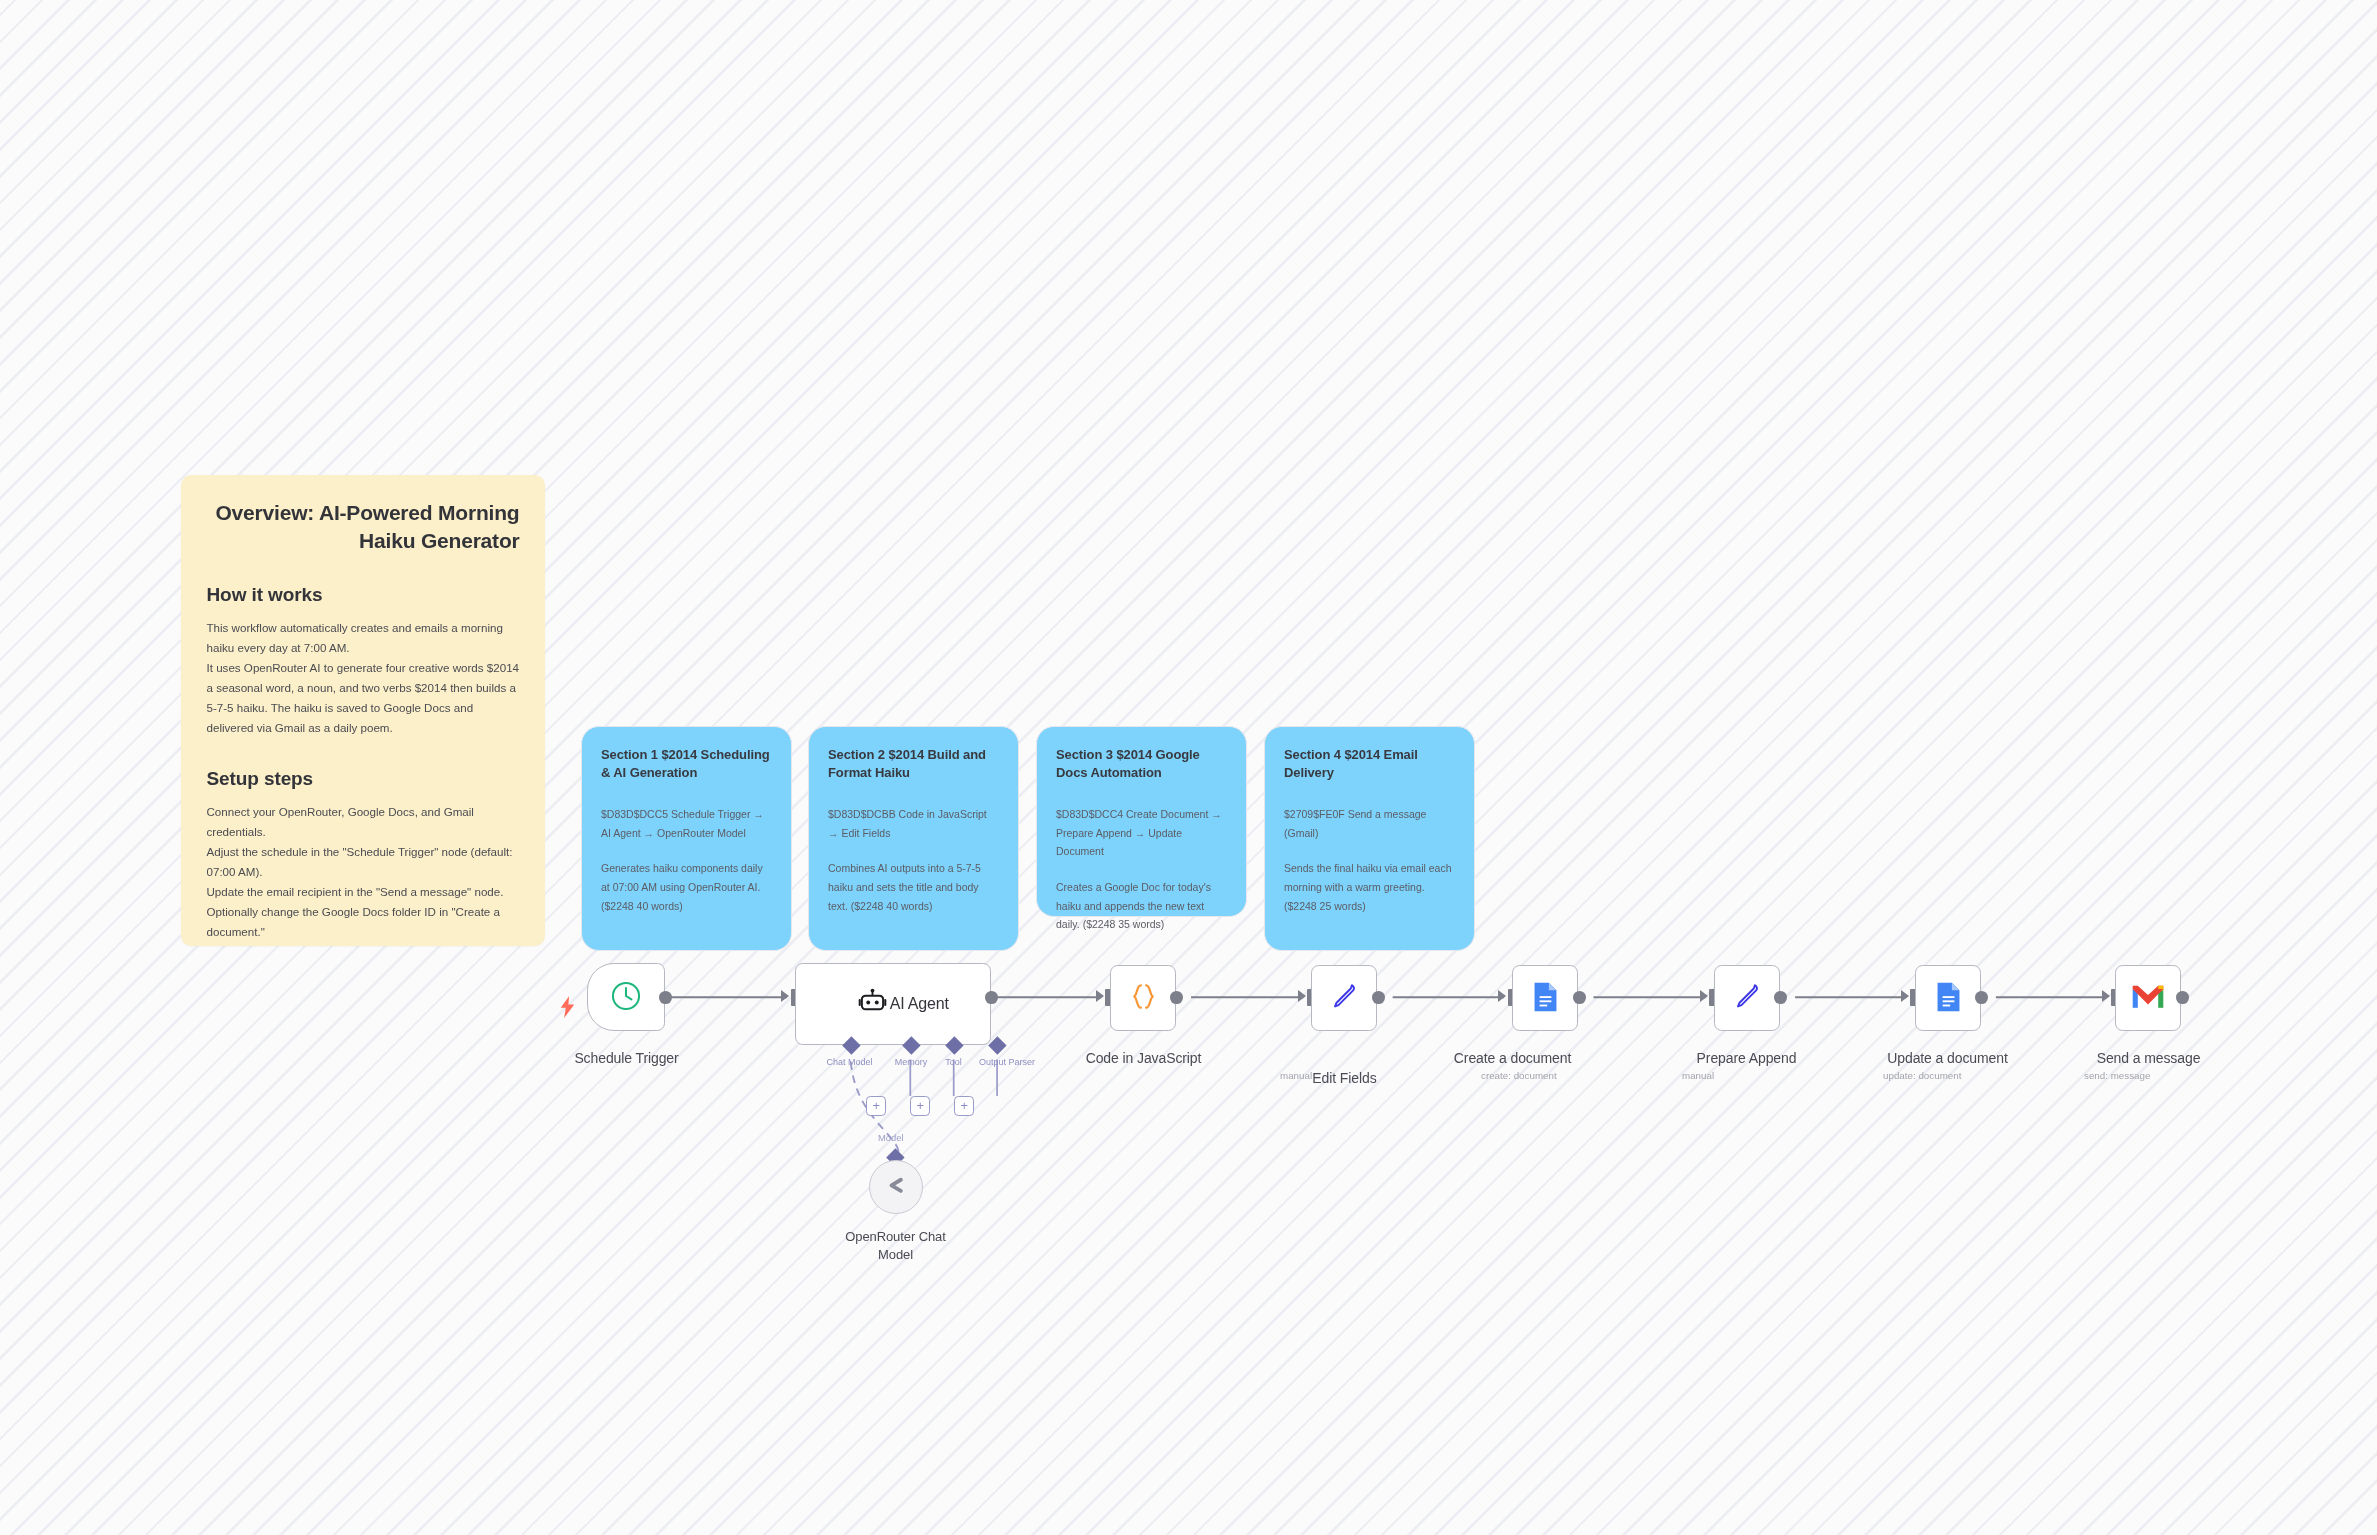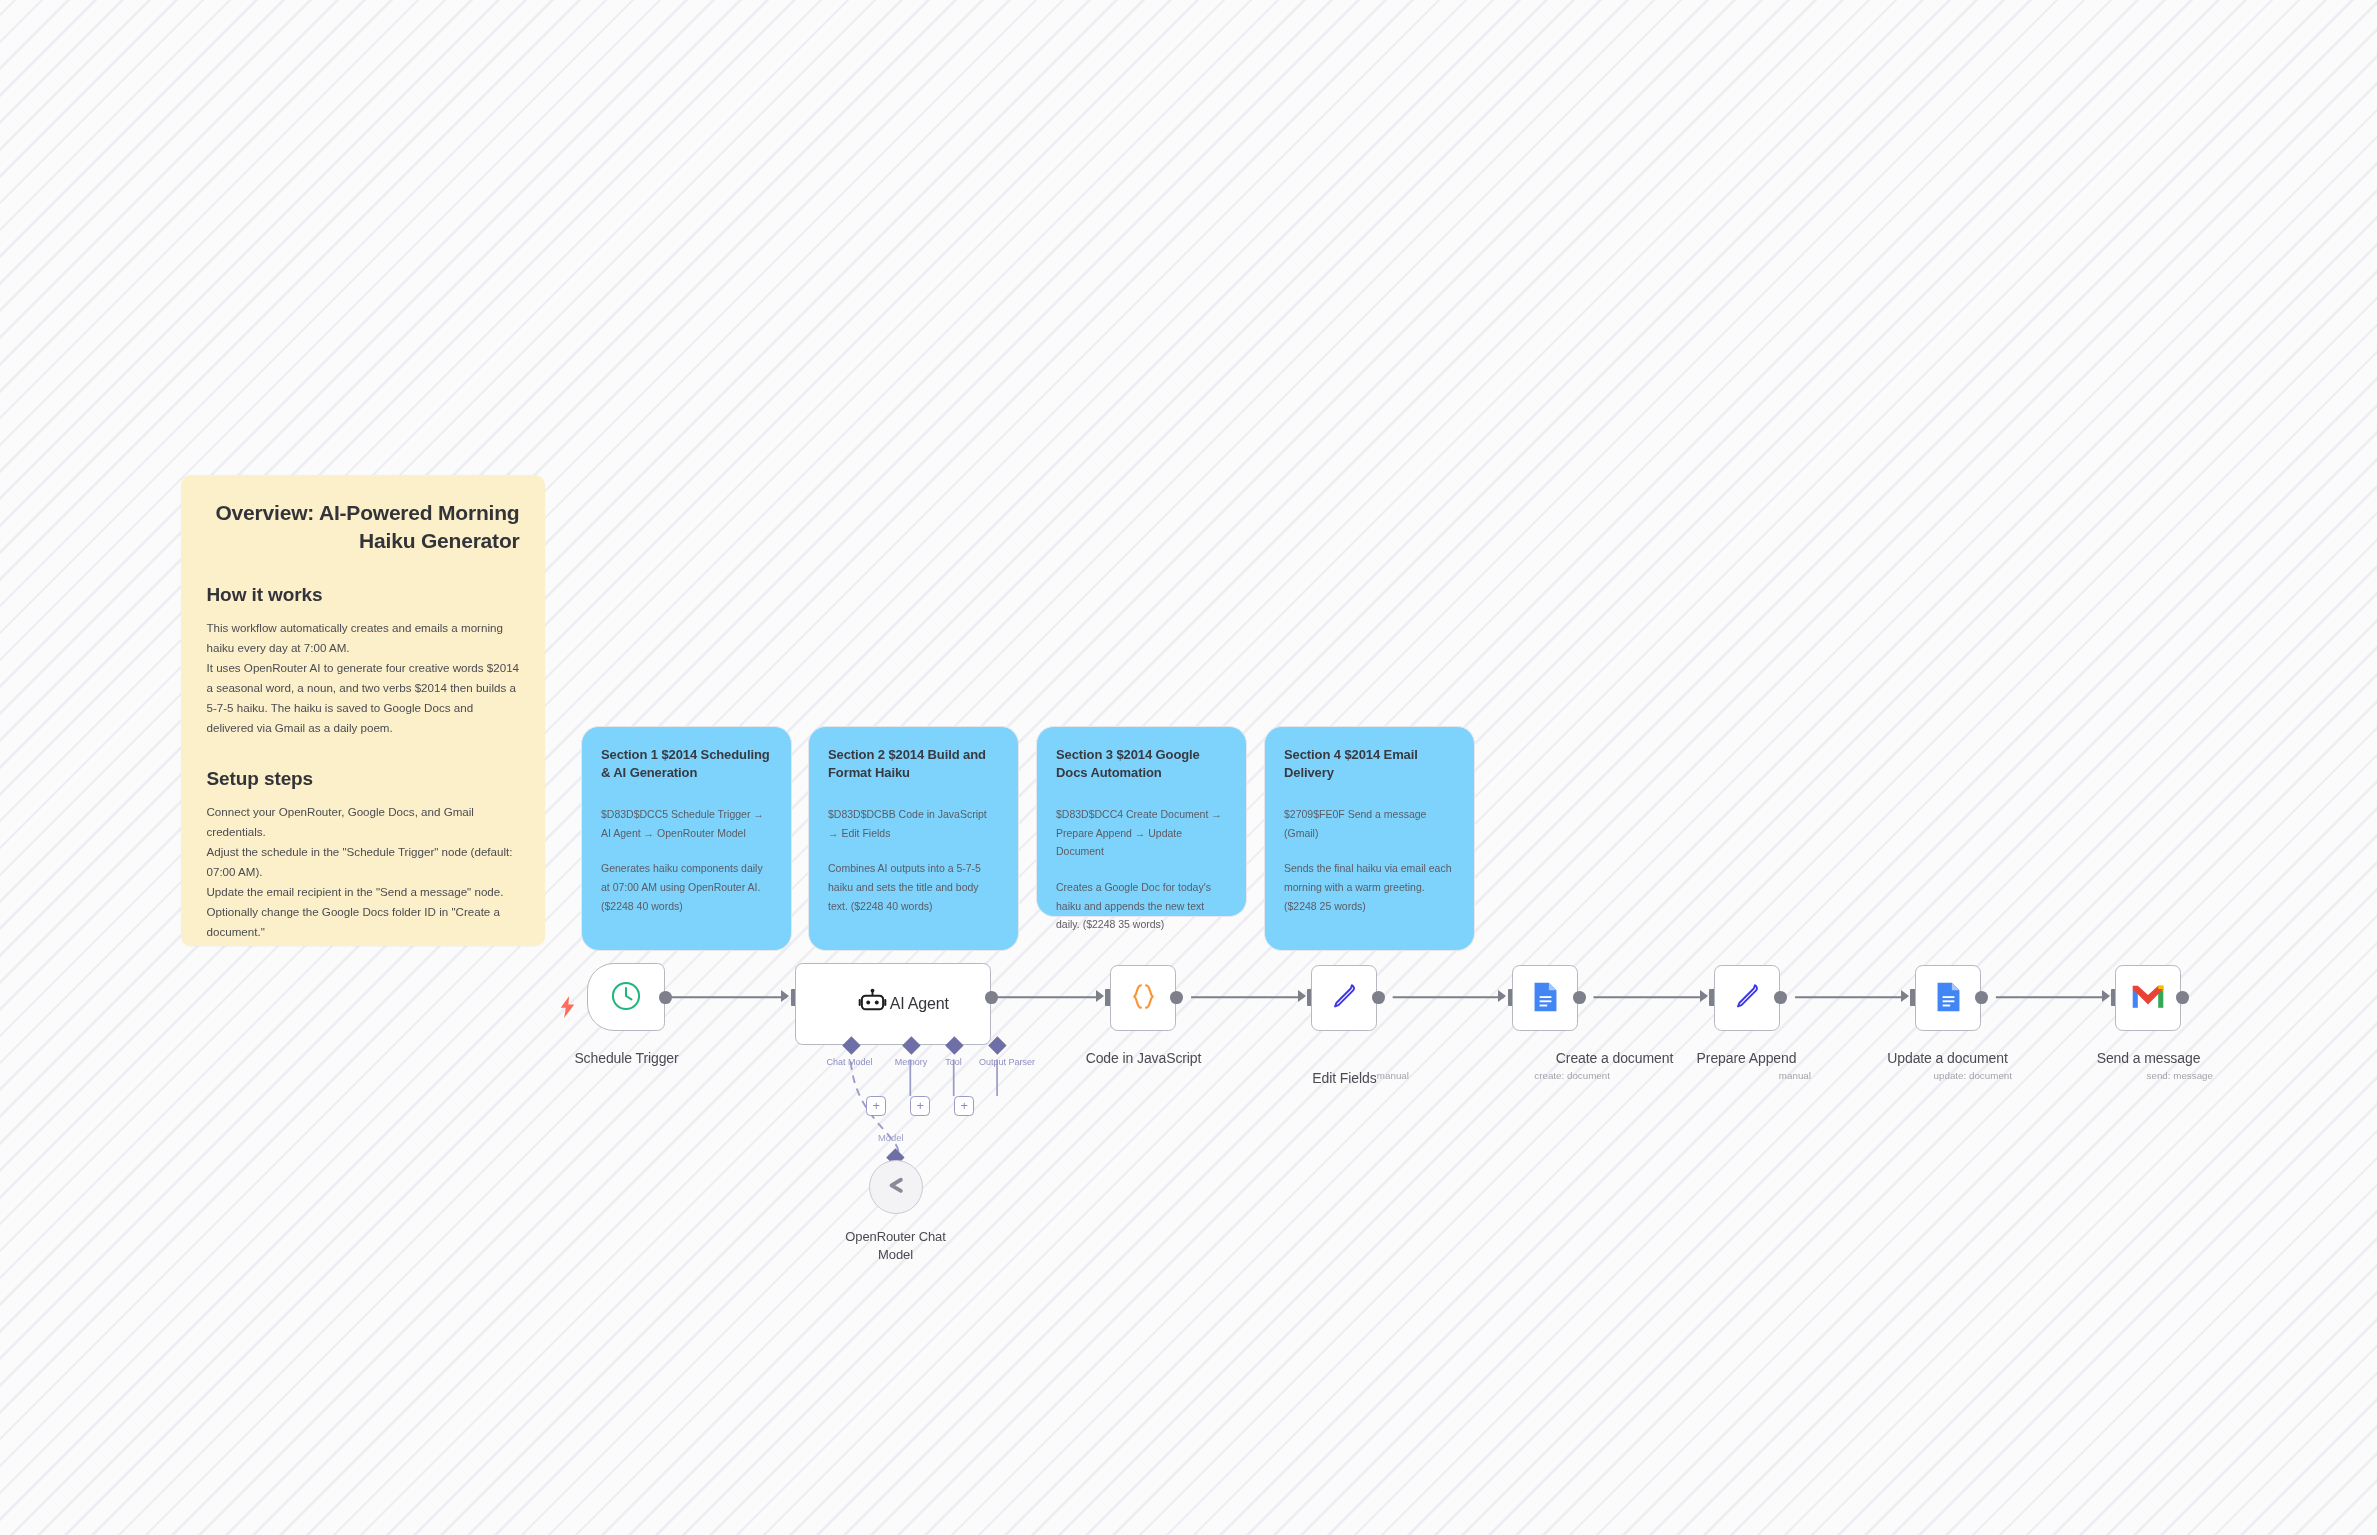--- a/index.html
+++ b/index.html
@@ -122,21 +122,21 @@
     position: absolute;
     text-align: center;
     font-size: 14px;
     color: #4a4a53;
     font-weight: 400;
     white-space: nowrap;
     letter-spacing: -0.1px;
   }
   .node-sublabel {
     position: absolute;
-    text-align: right;
+    text-align: left;
     font-size: 9.8px;
     color: #a2a3ab;
     white-space: nowrap;
   }
   .node-title-inline {
     font-size: 16px;
     color: #35353c;
     letter-spacing: -0.2px;
   }
 
@@ -375,21 +375,21 @@
       <svg width="29" height="32" viewBox="0 0 34 38">
         <path d="M4 2 L21 2 L30 11 L30 36 L4 36 Z" fill="#4285f4"></path>
         <path d="M21 2 L30 11 L21 11 Z" fill="#a8c7fa"></path>
         <rect x="10" y="18" width="14" height="2.2" fill="#ffffff"></rect>
         <rect x="10" y="23" width="14" height="2.2" fill="#ffffff"></rect>
         <rect x="10" y="28" width="9" height="2.2" fill="#ffffff"></rect>
       </svg>
     </span>
   </div>
   <div class="port-dot" style="left:1573px; top:991px;"></div>
-  <div class="node-label" style="left:1550px; top:1050px; width:129px;">Create a document</div>
+  <div class="node-label" style="left:1448px; top:1050px; width:129px;">Create a document</div>
   <div class="node-sublabel" style="left:1481px; top:1070px; width:129px;">create: document</div>
 
   <div class="port-arrow" style="left:1700px; top:990px;"></div>
   <div class="port-in" style="left:1709px; top:989px;"></div>
   <div class="node" style="left:1714px; top:965px; width:66px; height:66px;">
     <span>
       <svg width="31" height="31" viewBox="0 0 36 36">
         <path d="M27.5 5.5 C29.5 7.5, 29.5 9.5, 27.5 11.5 L11 28 L7 29.5 L8.5 25.5 L25 9 C27 7, 25.5 3.5, 27.5 5.5 Z" fill="none" stroke="#3b36e8" stroke-width="2.2" stroke-linejoin="round"></path>
       </svg>
     </span>

